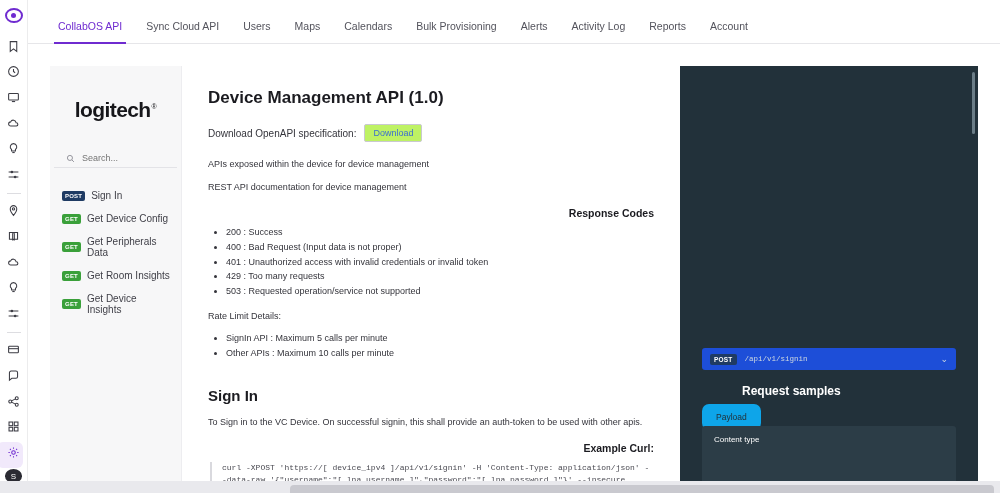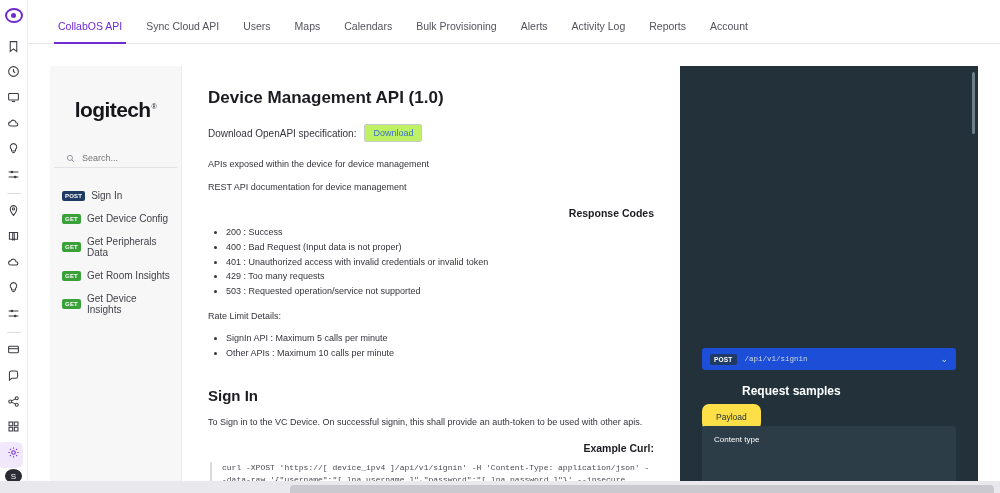--- a/index.html
+++ b/index.html
@@ -274,21 +274,21 @@
     position: absolute;
     left: 22px; top: 318px;
     font-size: 12px;
     font-weight: bold;
     color: #ffffff;
     margin-left: 40px;
   }
   .dp-tab {
     position: absolute;
     left: 22px; top: 338px;
-    background: #fde047;
+    background: #0ea5e9;
     color: #22313a;
     font-size: 8.5px;
     border-radius: 7px;
     padding: 8px 14px;
     cursor: pointer;
   }
   .dp-card {
     position: absolute;
     left: 22px; right: 22px; top: 360px; bottom: 0;
     background: #2c3d47;

